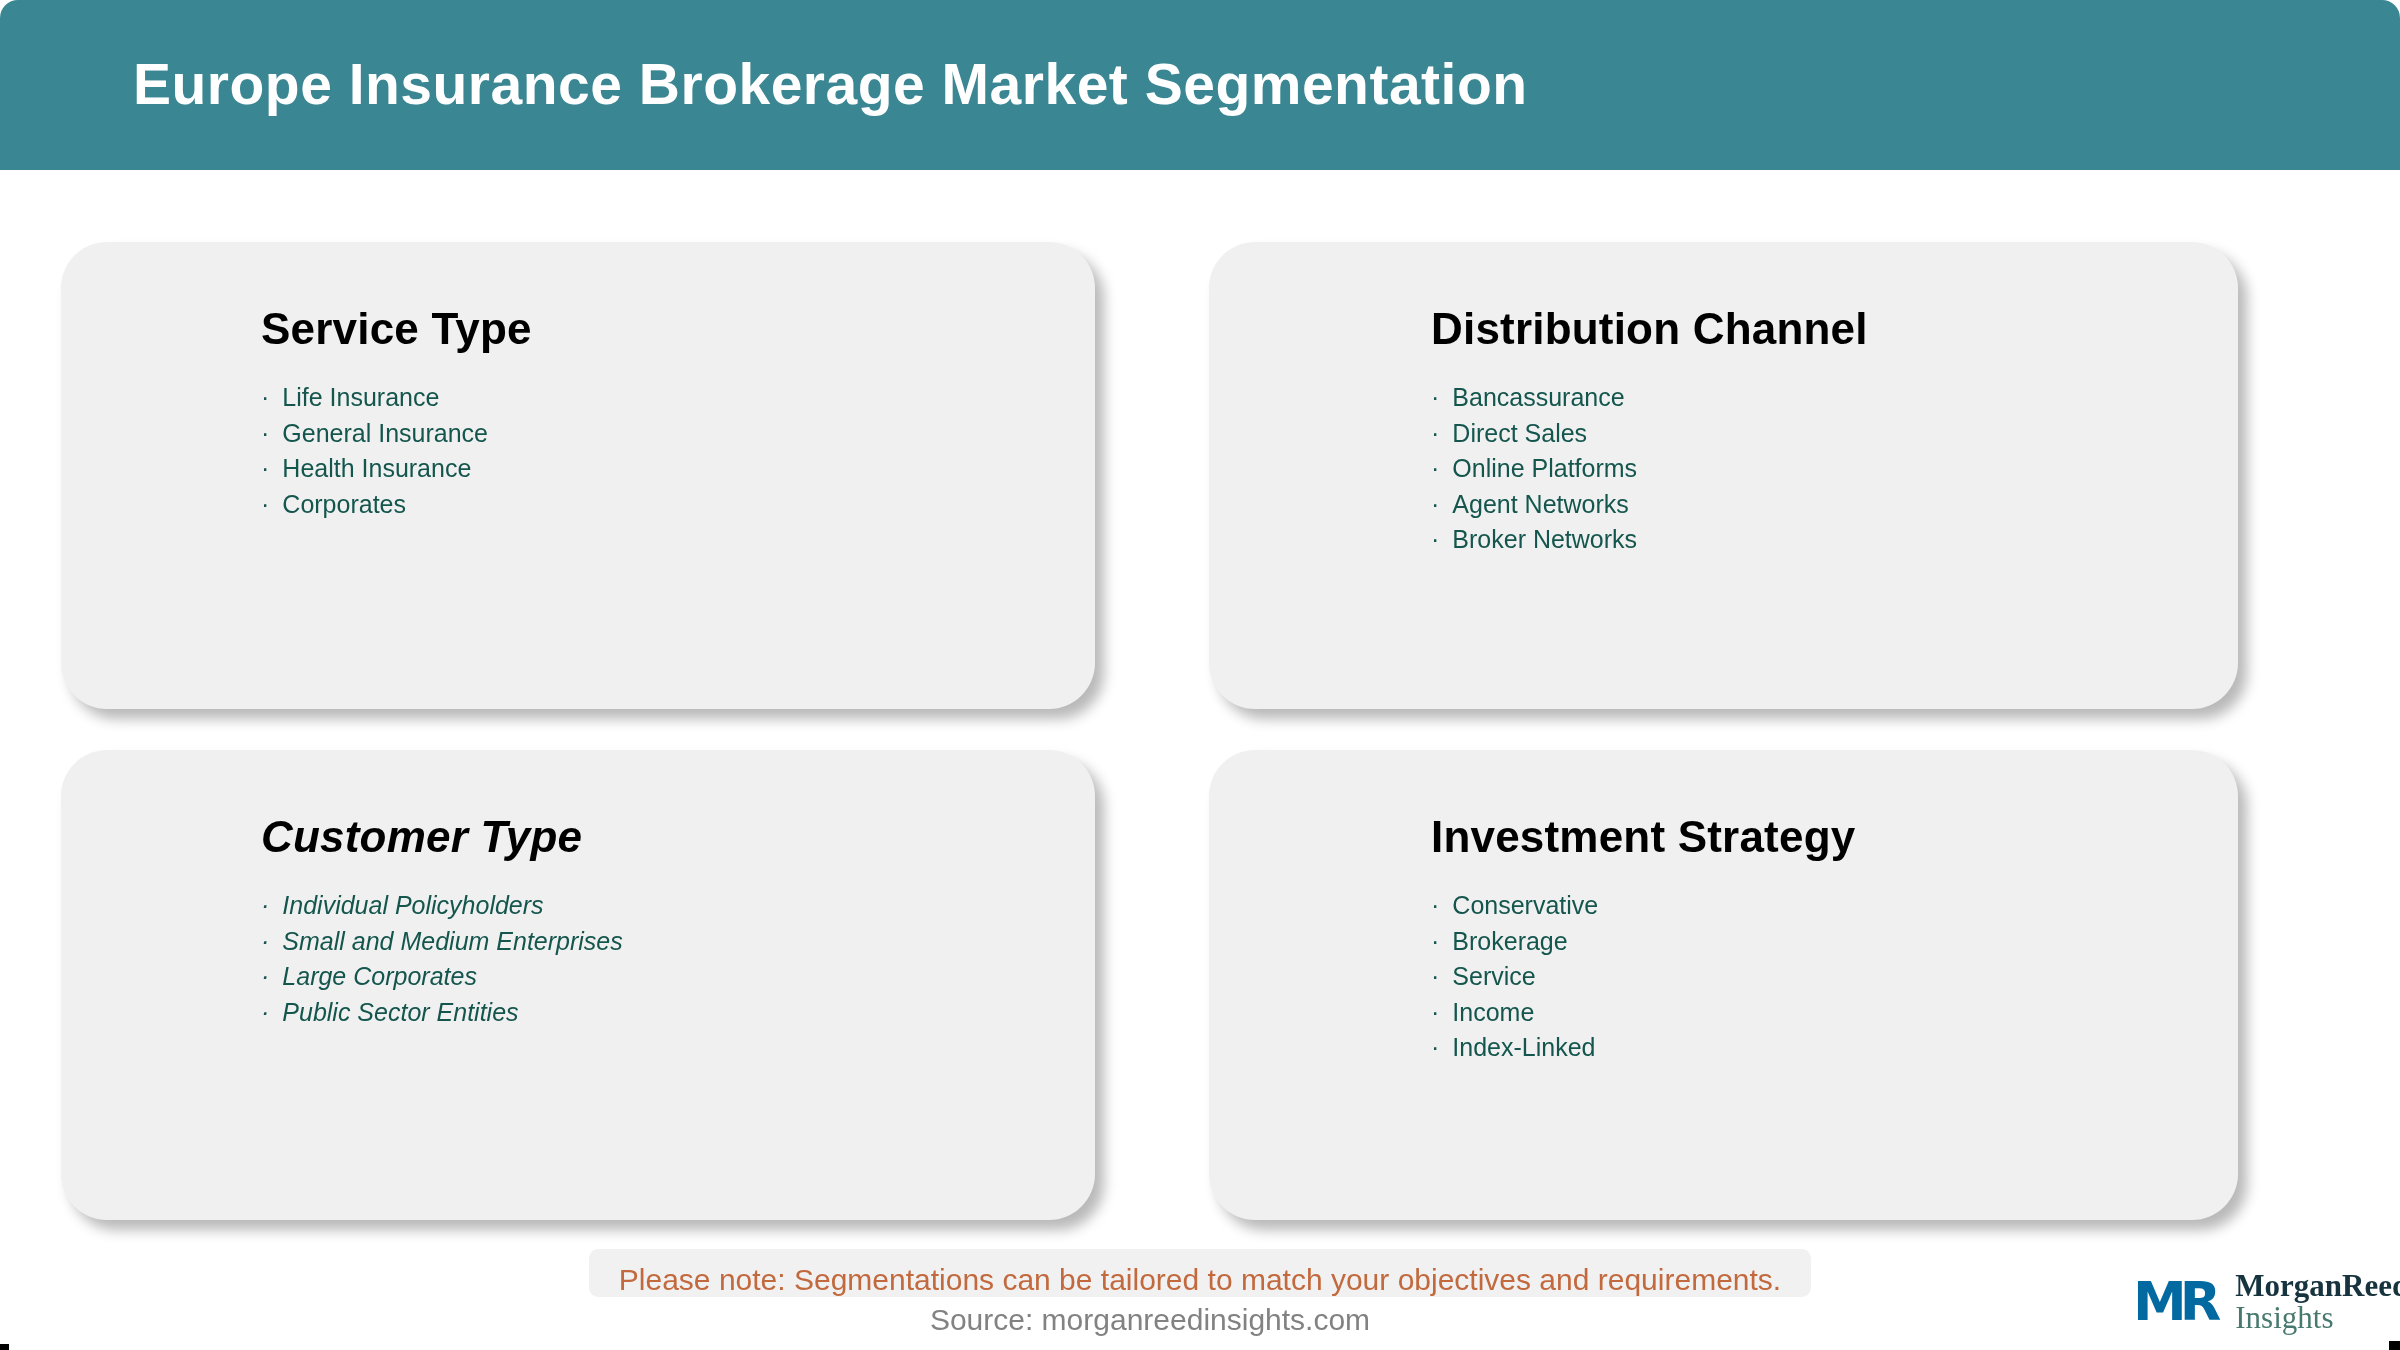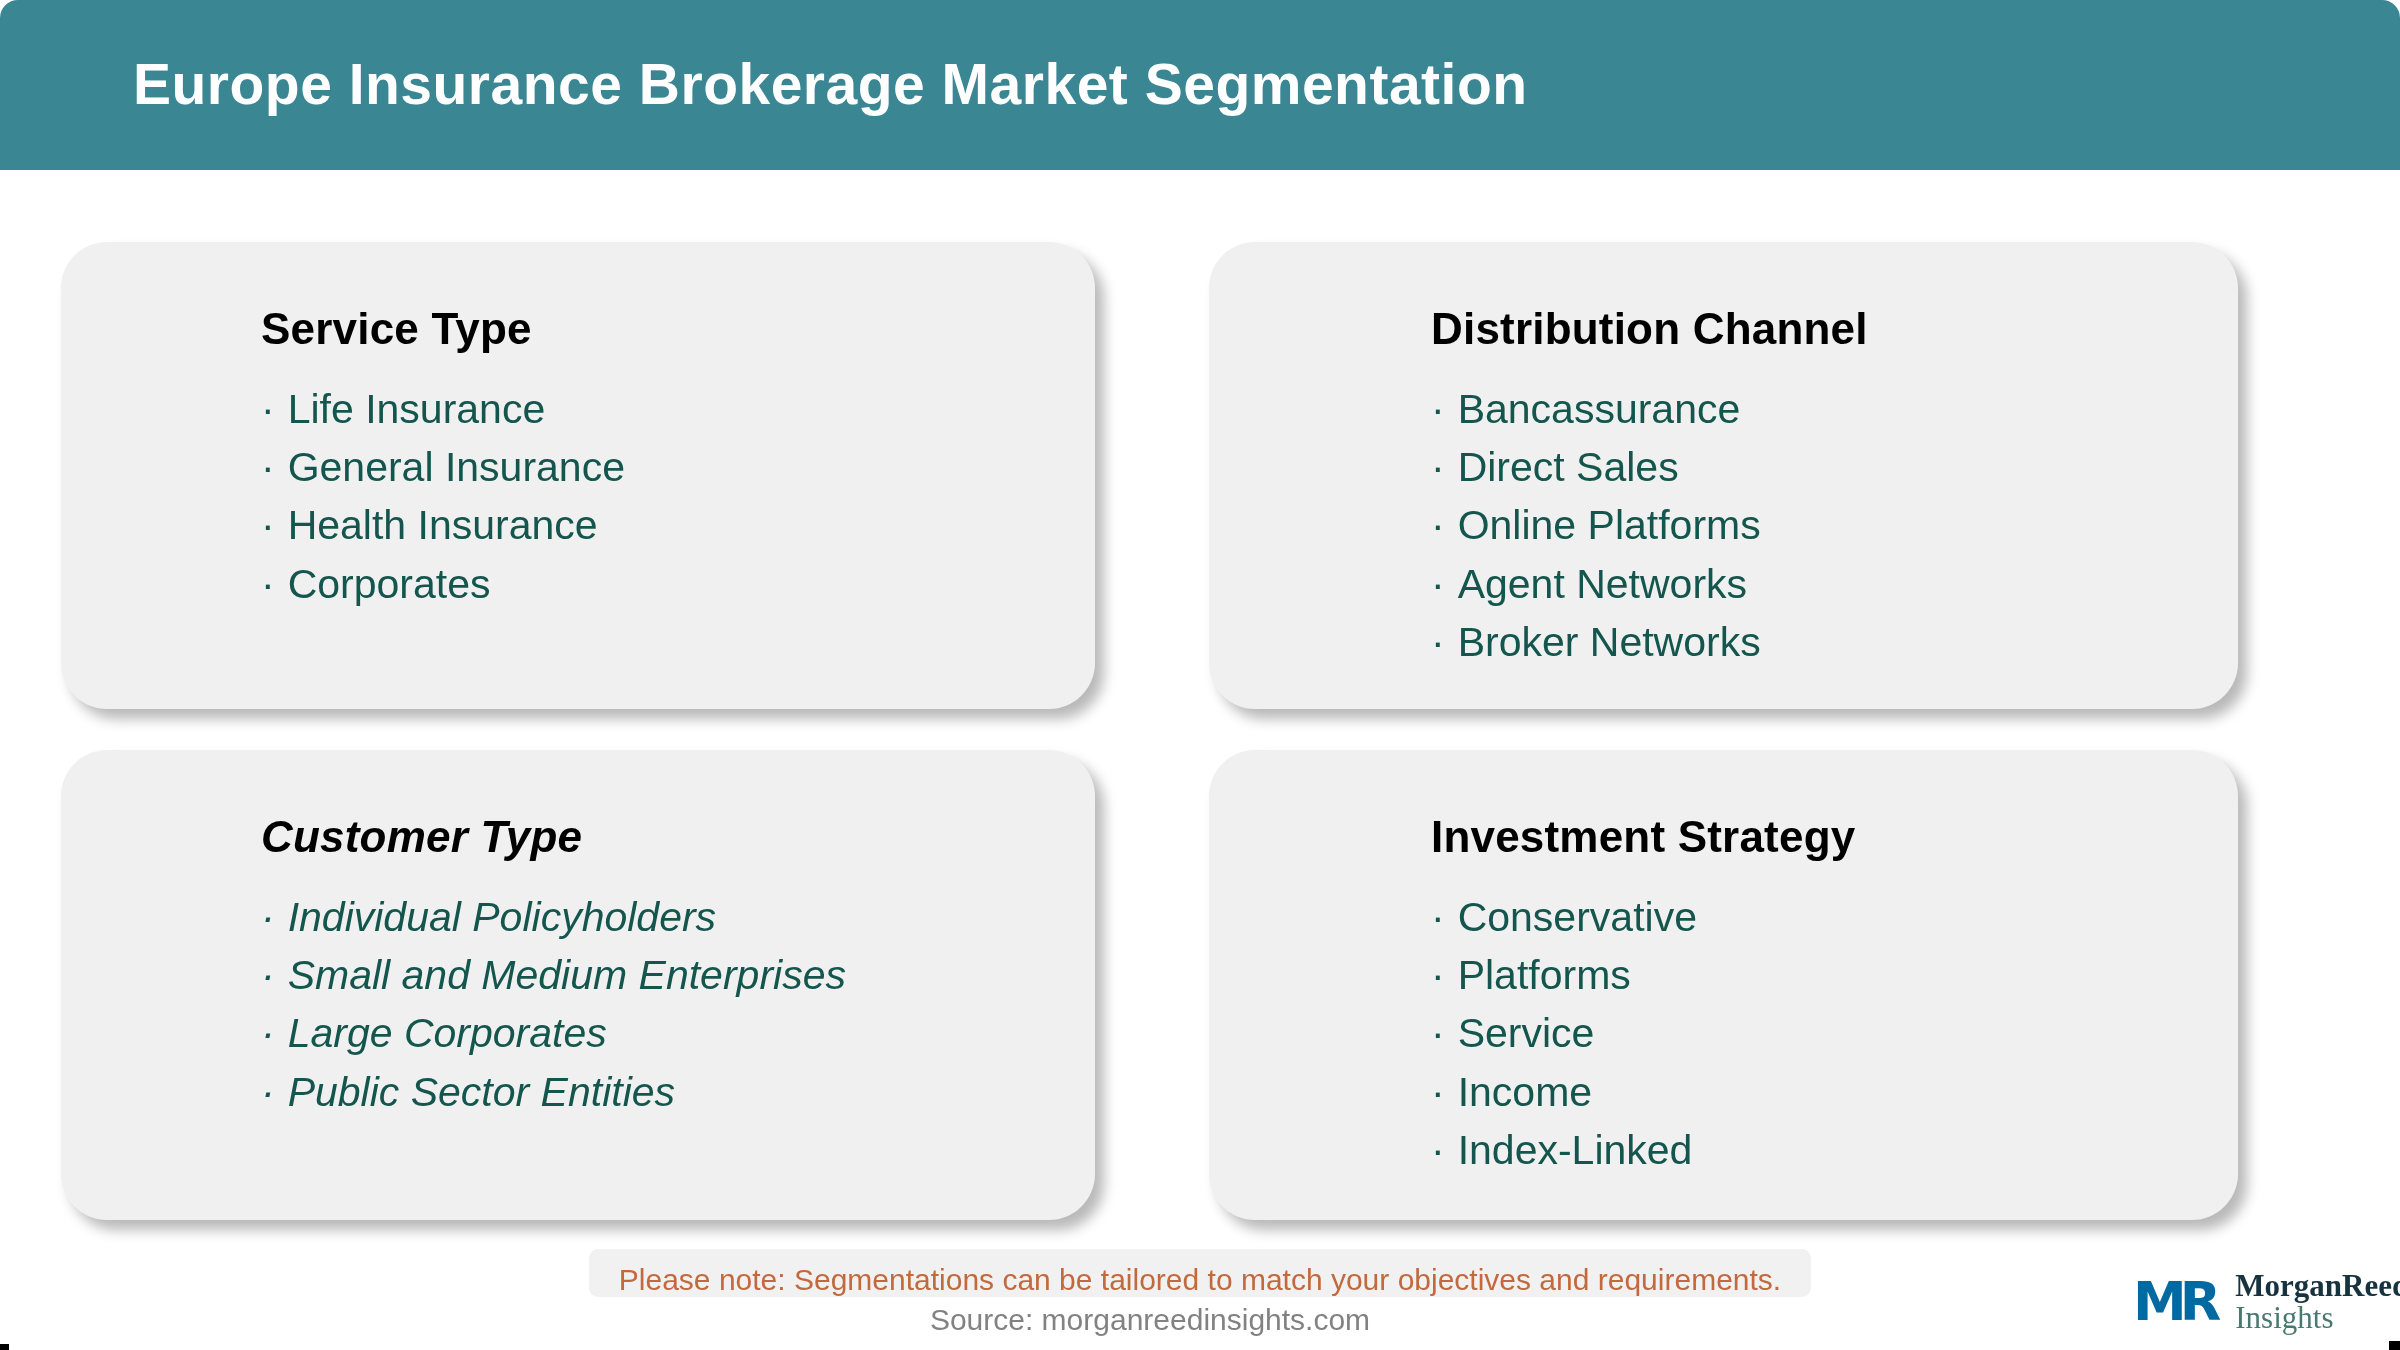--- a/index.html
+++ b/index.html
@@ -23,21 +23,21 @@
     box-shadow:9px 10px 13px rgba(0,0,0,0.28);
     box-sizing:border-box; padding:0 40px 0 200px;
   }
   .card--right { padding-left:222px; }
   .card h2 {
     margin:62px 0 0 0; font-size:44px; font-weight:700; color:#000000;
     letter-spacing:0.2px;
   }
   .card ul {
     list-style:none; margin:26px 0 0 0; padding:0;
-    font-size:41px; color:#14564D; line-height:1.42;
+    font-size:25px; color:#14564D; line-height:1.42;
   }
   .card ul li::before { content:"·"; margin-right:13px; }
   .card-1 { left:61px;   top:242px; width:1034px; height:467px; }
   .card-2 { left:1209px; top:242px; width:1029px; height:467px; }
   .card-3 { left:61px;   top:750px; width:1034px; height:470px;font-style:italic; }
   .card-4 { left:1209px; top:750px; width:1029px; height:470px; }
   
   .note {
     position:absolute; left:589px; top:1249px; width:1222px; height:48px;
     background:#F1F1F1; border-radius:9px;
@@ -107,21 +107,21 @@
         <li>Small and Medium Enterprises</li>
         <li>Large Corporates</li>
         <li>Public Sector Entities</li>
       </ul>
   </section>
 
   <section class="card card-4 card--right">
     <h2>Investment Strategy</h2>
     <ul>
         <li>Conservative</li>
-        <li>Platforms</li>
+        <li>Brokerage</li>
         <li>Service</li>
         <li>Income</li>
         <li>Index-Linked</li>
       </ul>
   </section>
 
   <div class="note">
     <span>Please note: Segmentations can be tailored to match your objectives and requirements.</span>
   </div>
 

